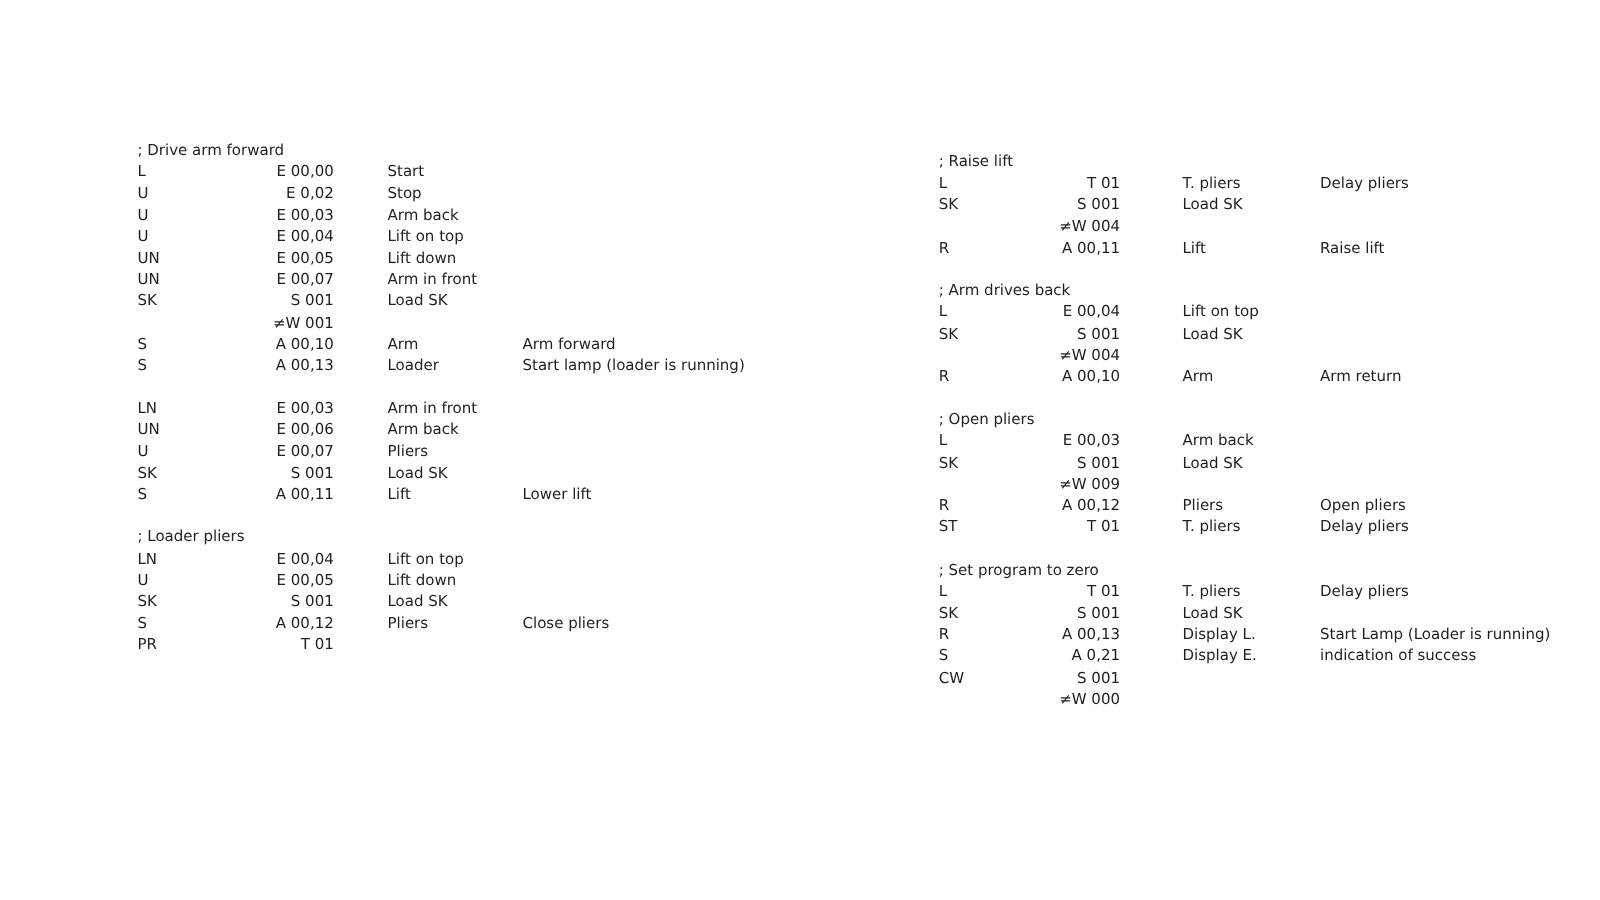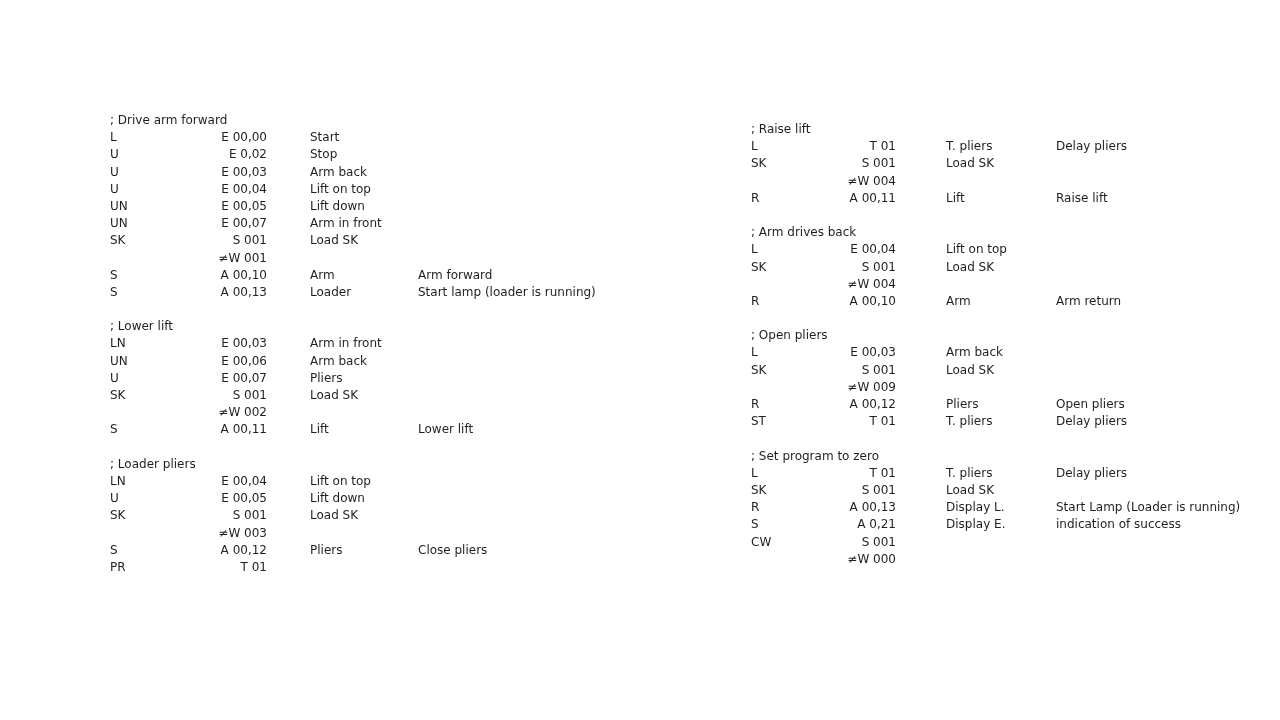--- a/index.html
+++ b/index.html
@@ -109,21 +109,20 @@
 
   <div class="row">
     <span class="cell cell-op">S</span>
     <span class="cell cell-operand">A 00,13</span>
     <span class="cell cell-symbol">Loader</span>
     <span class="cell cell-note">Start lamp (loader is running)</span>
   </div>
 </div>
 
   <div class="section">
-    <div class="line comment">; Lower lift</div>
 
   <div class="row">
     <span class="cell cell-op">LN</span>
     <span class="cell cell-operand">E 00,03</span>
     <span class="cell cell-symbol">Arm in front</span>
     <span class="cell cell-note"></span>
   </div>
 
   <div class="row">
     <span class="cell cell-op">UN</span>
@@ -139,26 +138,20 @@
     <span class="cell cell-note"></span>
   </div>
 
   <div class="row">
     <span class="cell cell-op">SK</span>
     <span class="cell cell-operand">S 001</span>
     <span class="cell cell-symbol">Load SK</span>
     <span class="cell cell-note"></span>
   </div>
 
-  <div class="row">
-    <span class="cell cell-op"></span>
-    <span class="cell cell-operand">≠W 002</span>
-    <span class="cell cell-symbol"></span>
-    <span class="cell cell-note"></span>
-  </div>
 
   <div class="row">
     <span class="cell cell-op">S</span>
     <span class="cell cell-operand">A 00,11</span>
     <span class="cell cell-symbol">Lift</span>
     <span class="cell cell-note">Lower lift</span>
   </div>
 </div>
 
   <div class="section">
@@ -178,26 +171,20 @@
     <span class="cell cell-note"></span>
   </div>
 
   <div class="row">
     <span class="cell cell-op">SK</span>
     <span class="cell cell-operand">S 001</span>
     <span class="cell cell-symbol">Load SK</span>
     <span class="cell cell-note"></span>
   </div>
 
-  <div class="row">
-    <span class="cell cell-op"></span>
-    <span class="cell cell-operand">≠W 003</span>
-    <span class="cell cell-symbol"></span>
-    <span class="cell cell-note"></span>
-  </div>
 
   <div class="row">
     <span class="cell cell-op">S</span>
     <span class="cell cell-operand">A 00,12</span>
     <span class="cell cell-symbol">Pliers</span>
     <span class="cell cell-note">Close pliers</span>
   </div>
 
   <div class="row">
     <span class="cell cell-op">PR</span>

